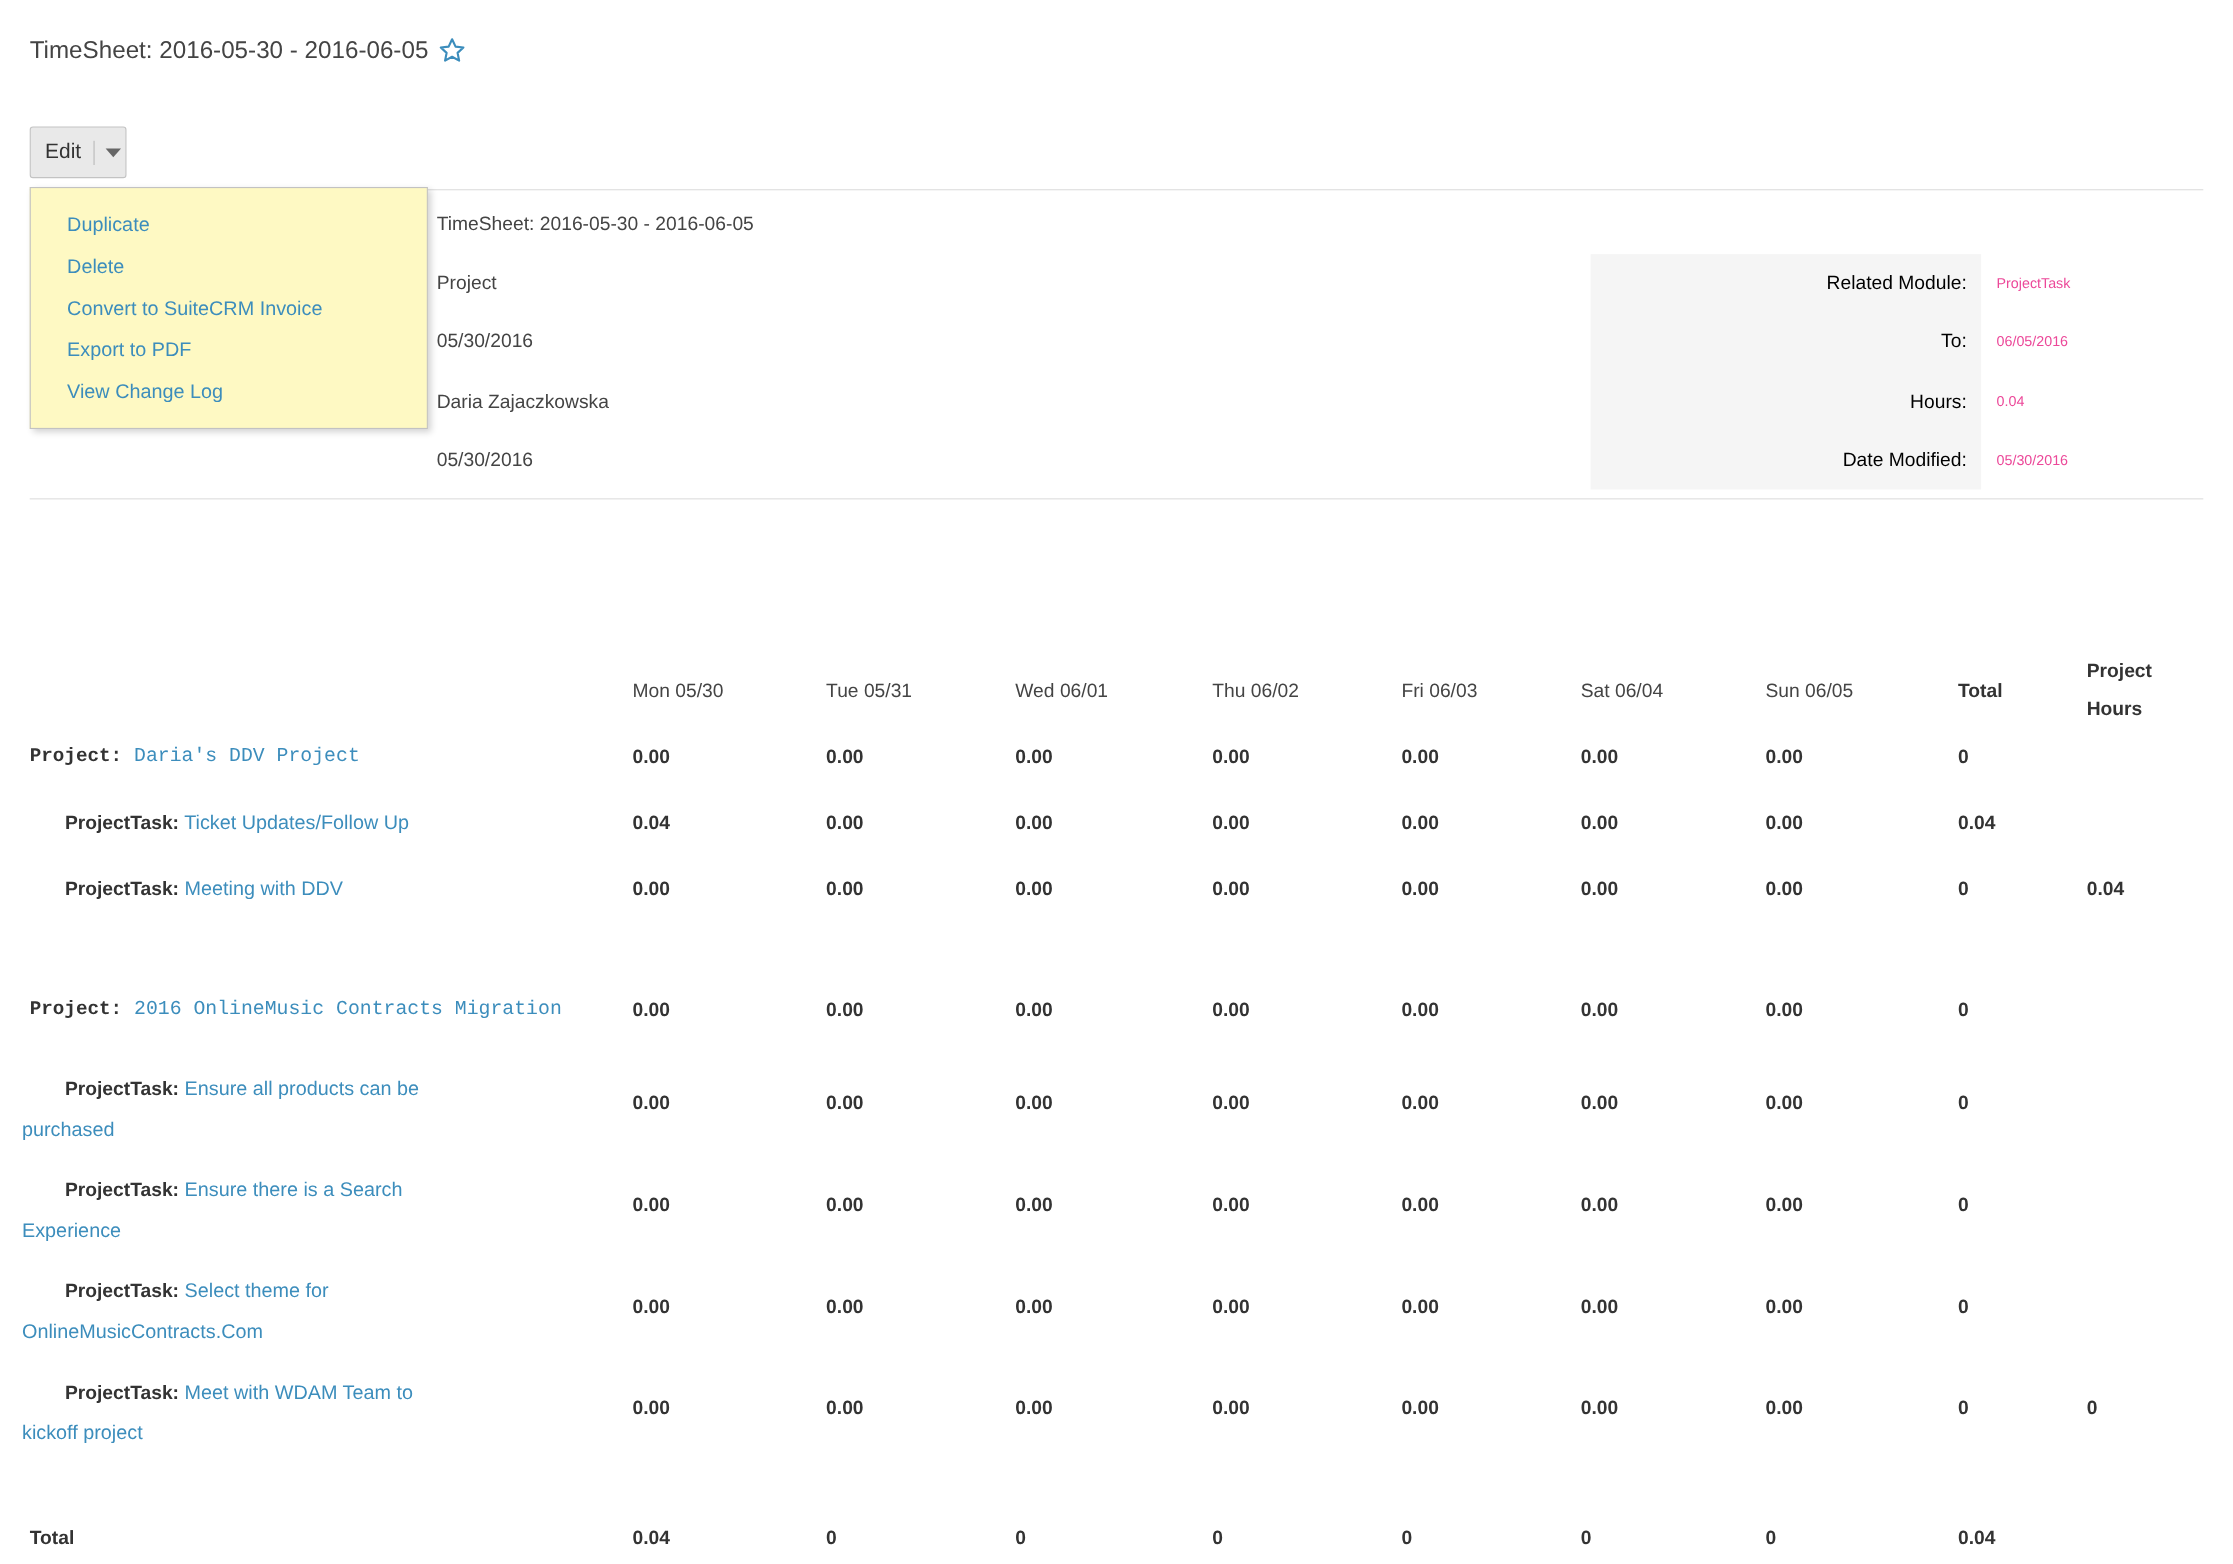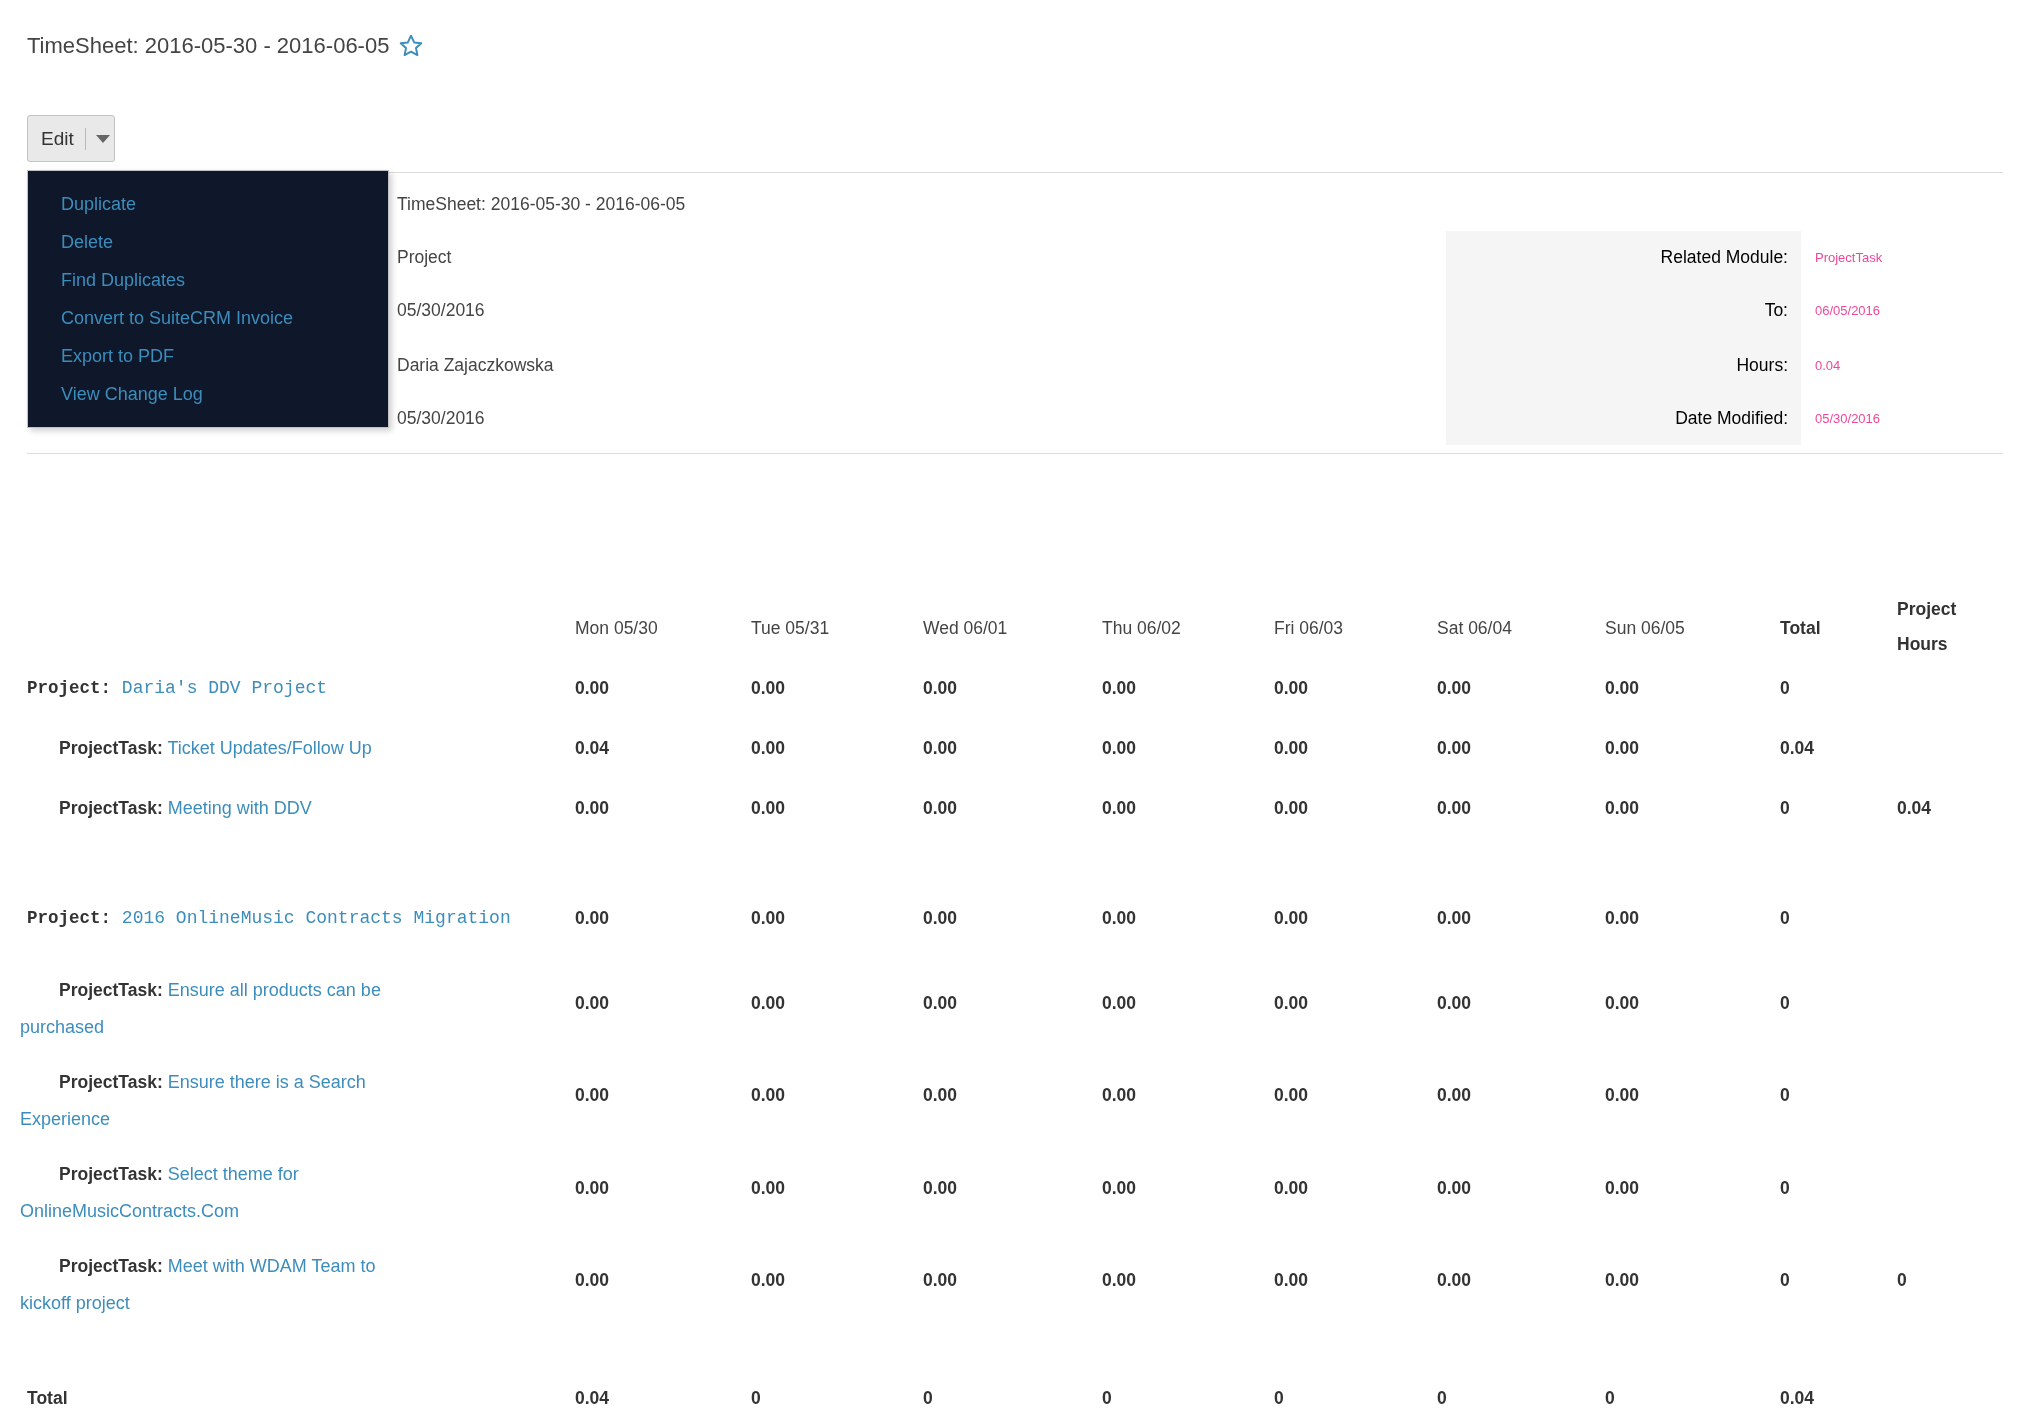--- a/index.html
+++ b/index.html
@@ -15,21 +15,21 @@
   .btn-edit { position:absolute; left:27px; top:115px; width:88px; height:47px;
     background:#e9e9e9; border:1px solid #c3c3c3; border-radius:3px;
     display:flex; align-items:center; cursor:pointer; }
   .btn-edit .lbl { font-size:19px; color:#333; padding-left:13px; }
   .btn-edit .div { width:1px; height:22px; background:#b9b9b9; margin:0 10px 0 11px; }
   .caret { width:0; height:0; border-left:7px solid transparent; border-right:7px solid transparent;
     border-top:8px solid #666; }
 
   
   .menu { position:absolute; left:27px; top:170px; width:362px;
-    background:#0f172a; border:1px solid #c2c2c2; padding:14px 0 14px 0;
+    background:#fef9c3; border:1px solid #c2c2c2; padding:14px 0 14px 0;
     box-shadow:3px 3px 6px rgba(0,0,0,0.18); z-index:30; }
   .menu-item { height:38px; line-height:38px; padding-left:33px; font-size:18px;
     color:#3c8dbc; cursor:pointer; white-space:nowrap; }
   .menu-item.hl { background:#3f90c4; color:#fff; }
 
   
   .panel-top    { position:absolute; left:27px; top:172px; width:1976px; height:1px; background:#ddd; }
   .panel-bottom { position:absolute; left:27px; top:453px; width:1976px; height:1px; background:#ddd; }
   .panel-graybox{ position:absolute; left:1446px; top:231px; width:355px; height:214px; background:#f5f5f5; }
   .p-left  { position:absolute; left:397px; font-size:17.5px; color:#444; white-space:nowrap; transform:translateY(-50%); }
@@ -80,21 +80,20 @@
       <div class="p-label" style="top: 365px;">Hours:</div>
       <div class="p-value" style="top: 365px;">0.04</div>
       <div class="p-left" style="top: 418px;">05/30/2016</div>
       <div class="p-label" style="top: 418px;">Date Modified:</div>
       <div class="p-value" style="top: 418px;">05/30/2016</div>
     </div>
 
   <div class="menu" id="action-menu">
       <div class="menu-item">Duplicate</div>
       <div class="menu-item">Delete</div>
-      <div class="menu-item">Find Duplicates</div>
       <div class="menu-item">Convert to SuiteCRM Invoice</div>
       <div class="menu-item">Export to PDF</div>
       <div class="menu-item">View Change Log</div>
     </div>
 
   <div id="grid">
       <div class="col-head" style="left: 575px; top: 628px;">Mon 05/30</div>
       <div class="col-head" style="left: 751px; top: 628px;">Tue 05/31</div>
       <div class="col-head" style="left: 923px; top: 628px;">Wed 06/01</div>
       <div class="col-head" style="left: 1102px; top: 628px;">Thu 06/02</div>

